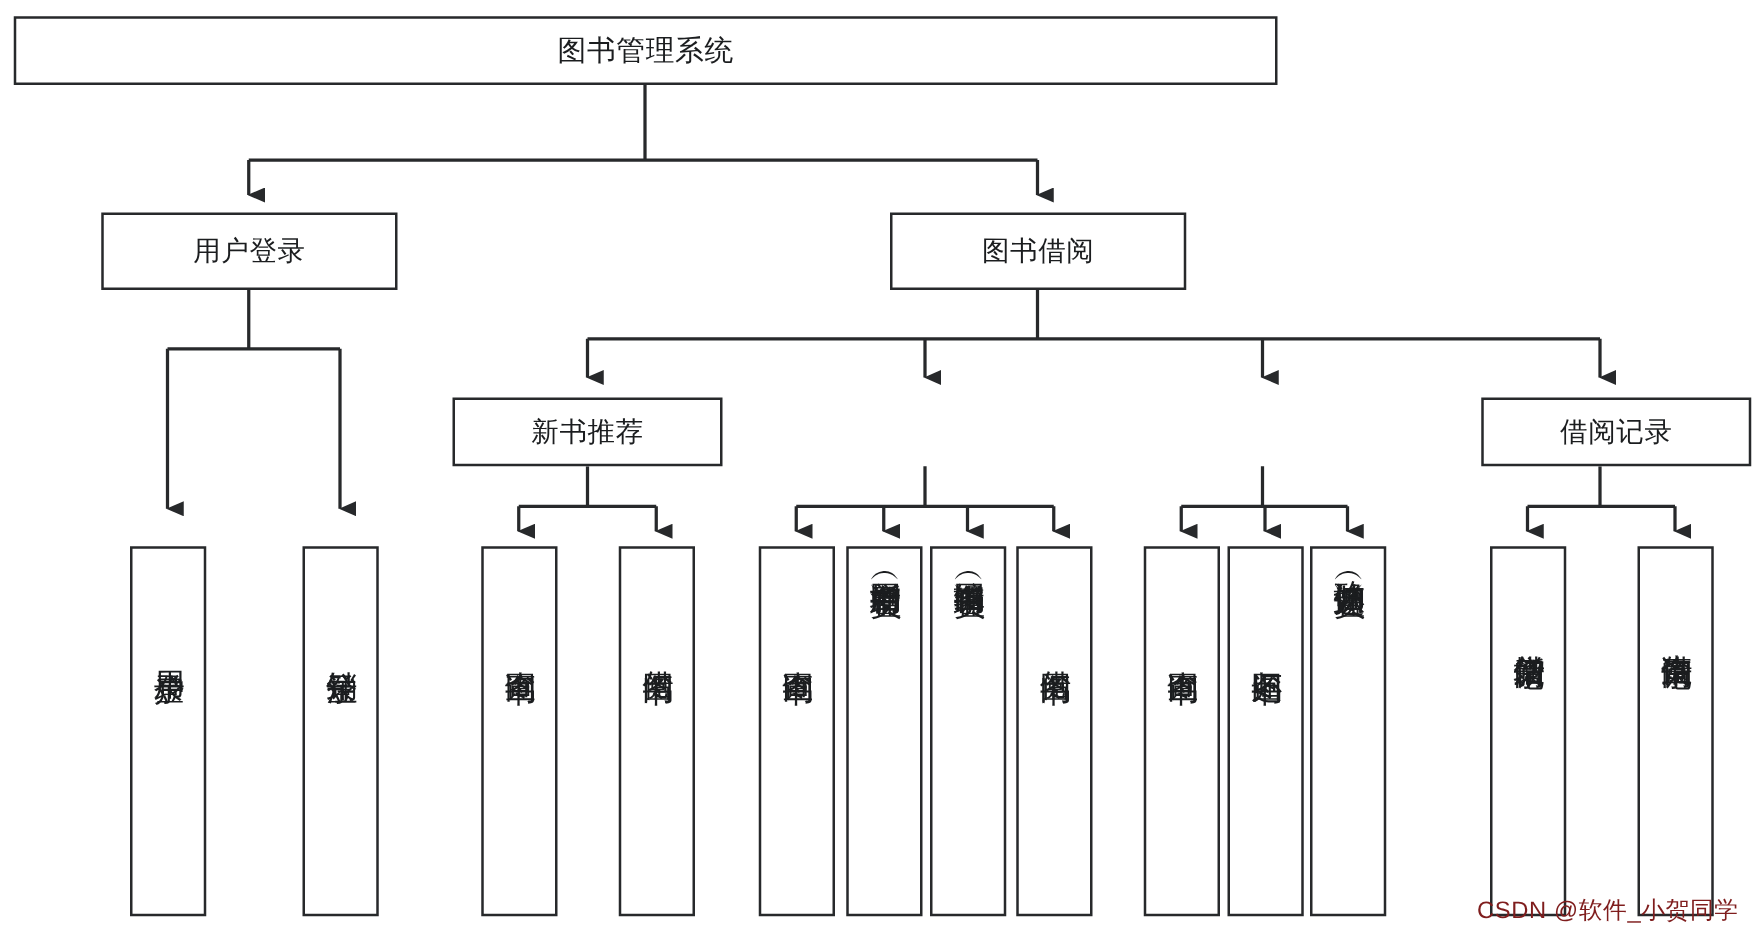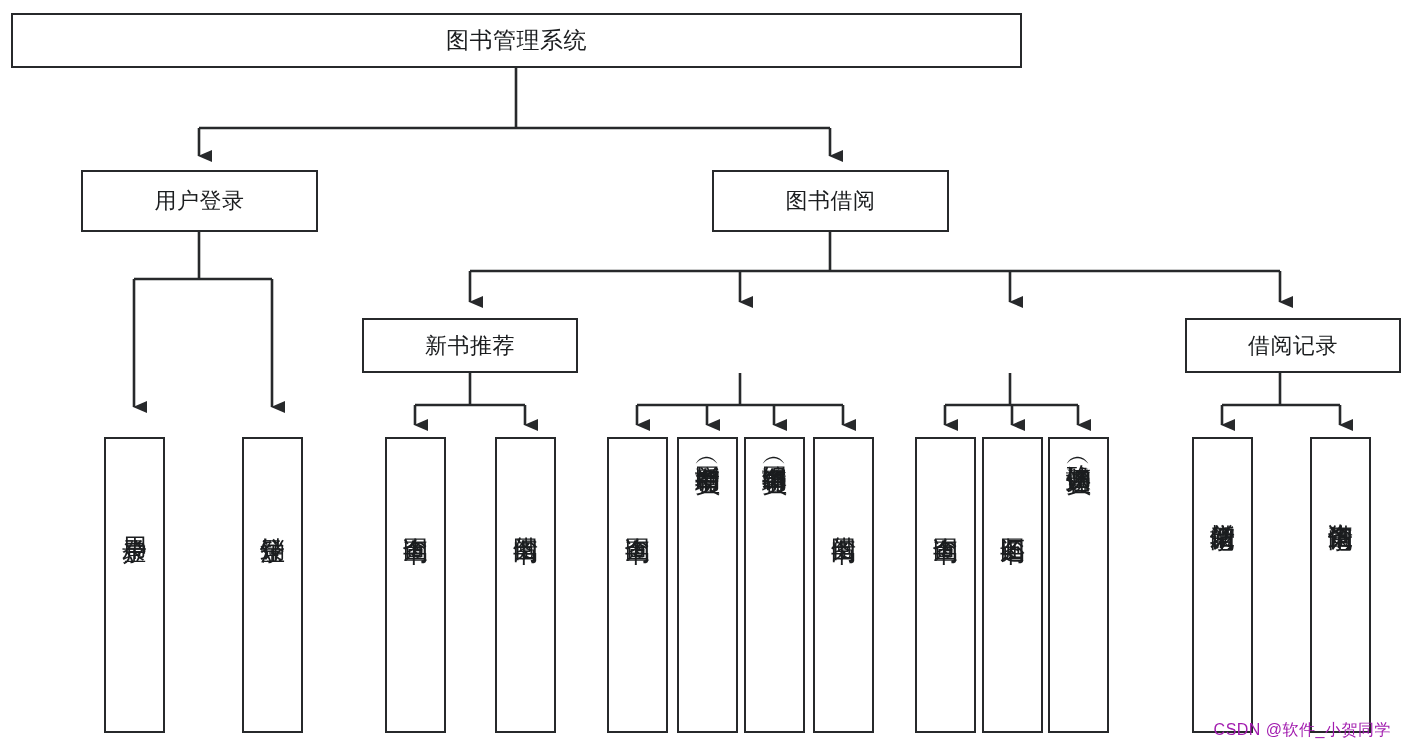--- a/index.html
+++ b/index.html
@@ -67,22 +67,22 @@
   .node.vertical.mid .label {
     margin-top: 72px;
   }
   .node.vertical.mid2 .label {
     margin-top: 58px;
   }
   .watermark {
     position: absolute;
     right: 14px;
     bottom: 6px;
-    font-size: 16px;
-    color: #a21caf;
+    font-size: 19px;
+    color: #7f1d1d;
     letter-spacing: 0.5px;
     white-space: nowrap;
     font-family: "Liberation Sans", "DejaVu Sans", sans-serif;
   }
 </style>
 </head>
 <body>
 
 <div id="diagram-root">
 

